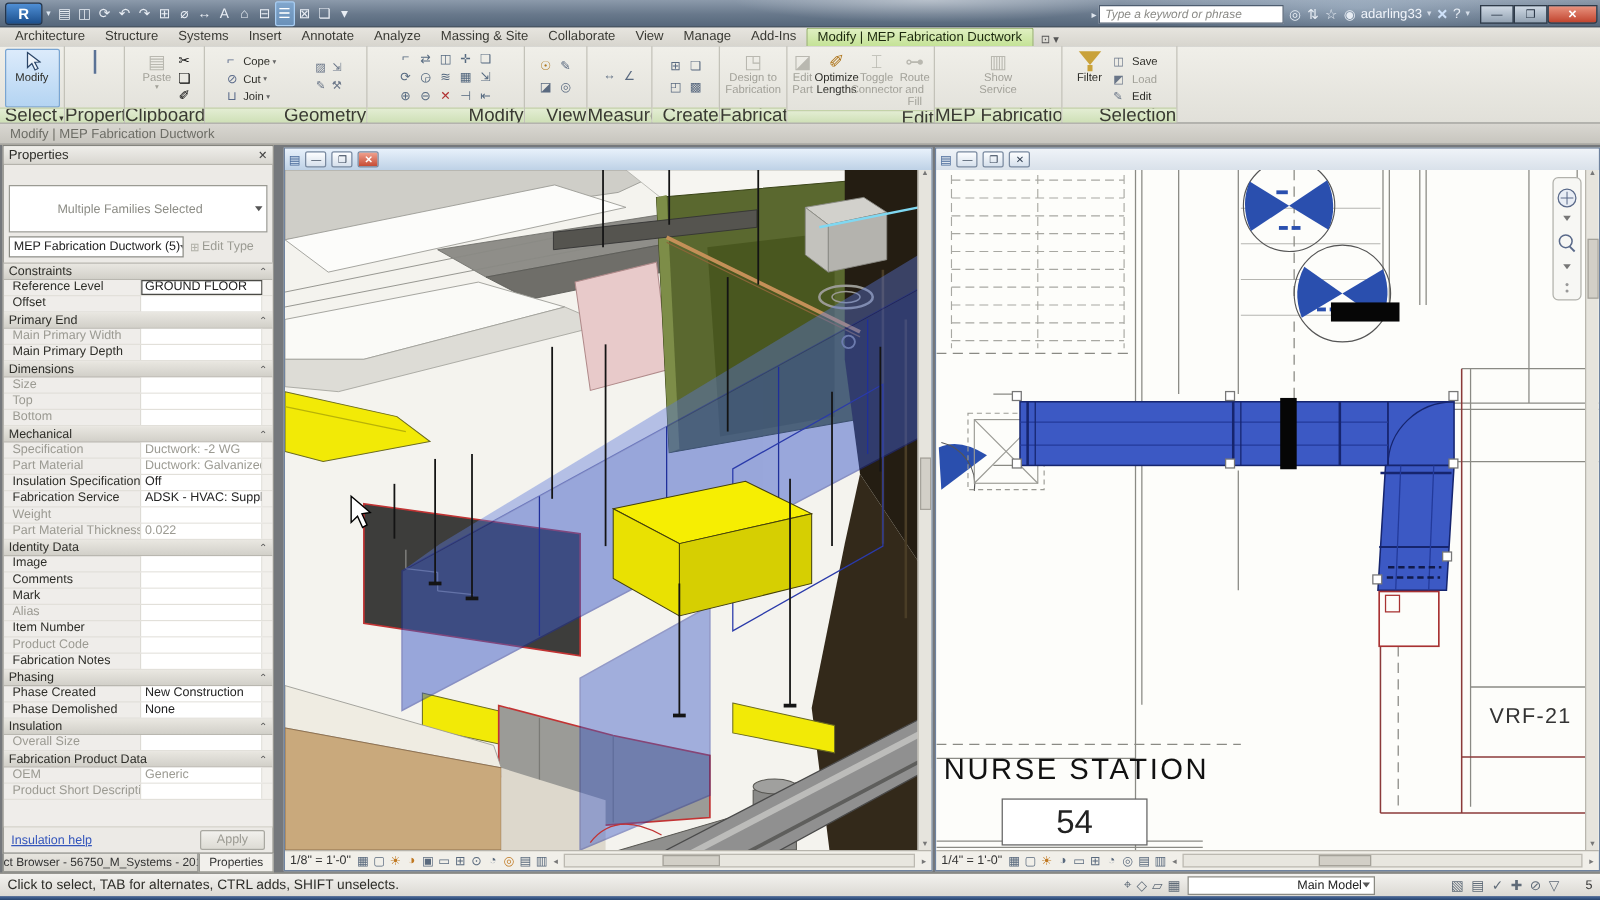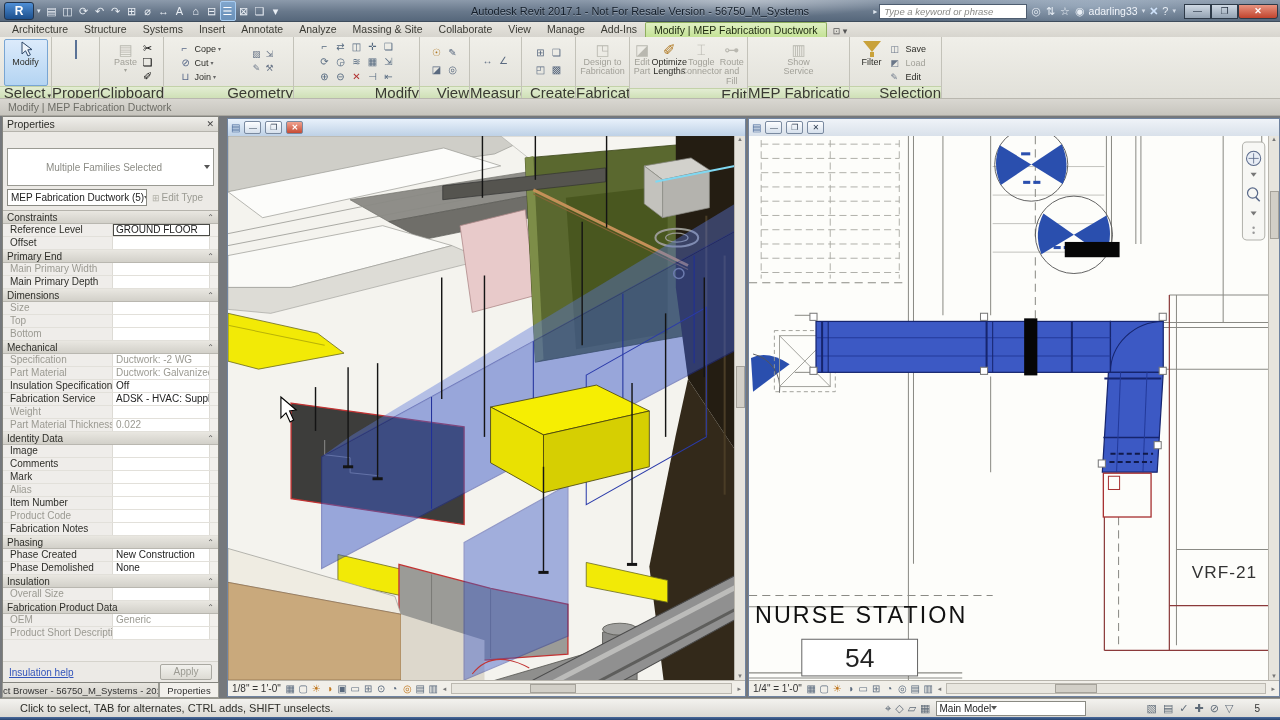--- a/index.html
+++ b/index.html
@@ -117,26 +117,26 @@
 .vscroll{position:absolute;right:0;top:0;bottom:0;width:11px;background:#e6e4dd;border-left:1px solid #b9b6ae;display:flex;flex-direction:column;align-items:center;font-size:6px;color:#777}
 .vthumb{width:9px;background:#d2cfc7;border:1px solid #a5a29a;position:absolute;left:1px}
 .vctrl{height:16px;background:#f1efe9;border-top:1px solid #b7b4ac;display:flex;align-items:center;gap:3px;padding:0 4px;font-size:10px;color:#333}
 .vctrl .scale{white-space:nowrap}
 .vctrl .gi{font-size:10px;color:#5a6a7e;width:13px}
 .hsarrow{font-size:7px;color:#777}
 .hscroll{flex:1;height:11px;background:#e8e6df;border:1px solid #bcb9b1;position:relative;margin:0 2px}
 .hthumb{position:absolute;top:0;height:9px;background:#d2cfc7;border:1px solid #a5a29a}
 
 
-#statusbar{position:absolute;left:0;top:698px;width:1280px;height:19px;background:linear-gradient(#f3f2ef,#dbd9d3);border-top:1px solid #98978f;display:flex;align-items:center;padding:0 20px;font-size:11px;color:#2d2d28;gap:5px}
+#statusbar{position:absolute;left:0;top:698px;width:1280px;height:19px;background:linear-gradient(#f3f2ef,#dbd9d3);border-top:1px solid #98978f;display:flex;align-items:center;padding:0 6px;font-size:11px;color:#2d2d28;gap:5px}
 #sb-hint{white-space:nowrap}
 #sb-spacer{flex:1}
 #sb-mid-icons{display:flex;gap:4px}
 #sb-mid-icons .gi,#sb-right-icons .gi{font-size:11px;color:#5f6b78}
-#sbcombo{width:150px;height:15px;background:#fff;border:1px solid #8a8a83;font-size:10px;display:flex;align-items:center;justify-content:flex-start;padding:0 3px;color:#222}
+#sbcombo{width:150px;height:15px;background:#fff;border:1px solid #8a8a83;font-size:10px;display:flex;align-items:center;justify-content:flex-end;padding:0 3px;color:#222}
 #sb-right-icons{display:flex;gap:6px;align-items:center;margin:0 16px 0 56px}
 #sb-count{font-size:10px;color:#333}
 #bottomedge{position:absolute;left:0;top:717px;width:1280px;height:3px;background:linear-gradient(#4a6a9c,#28456f)}
 </style>
 </head>
 <body>
 
 <div id="titlebar">
   <div id="rlogo">R</div>
   <span id="rlogo-caret">▾</span>
@@ -150,21 +150,20 @@
       <span class="gi">⌀</span>
       <span class="gi">↔</span>
       <span class="gi">A</span>
       <span class="gi">⌂</span>
       <span class="gi">⊟</span>
       <span class="gi act">☰</span>
       <span class="gi">⊠</span>
       <span class="gi">❏</span>
       <span class="gi">▾</span>
     </div>
-  <div id="tb-title">Autodesk Revit 2017.1 - Not For Resale Version - 56750_M_Systems</div>
   <div id="tb-right">
     <div id="searchwrap">
       <span id="search-arrow">▸</span>
       <div id="searchbox">Type a keyword or phrase</div>
     </div>
     <div id="tb-icons">
         <span class="gi">◎</span>
         <span class="gi">⇅</span>
         <span class="gi">☆</span>
         <span class="gi">◉</span>

